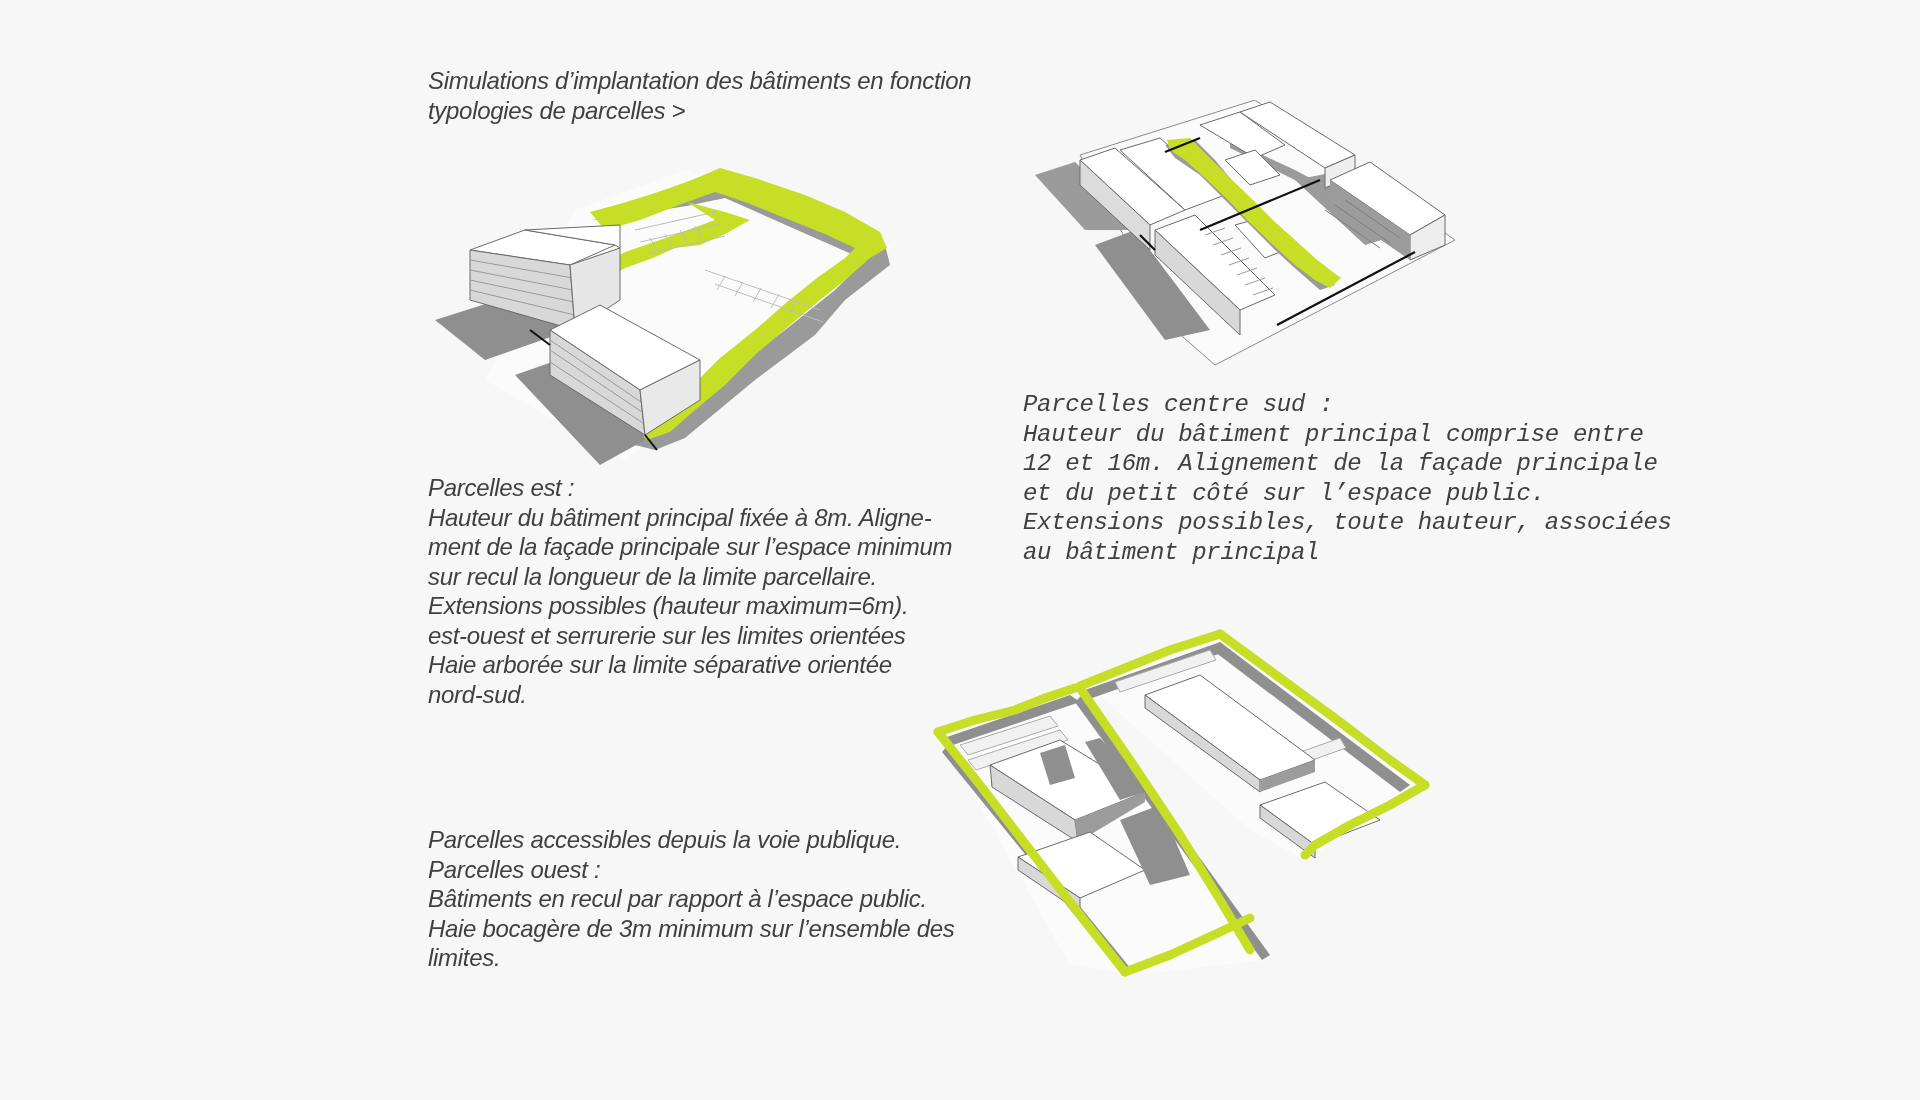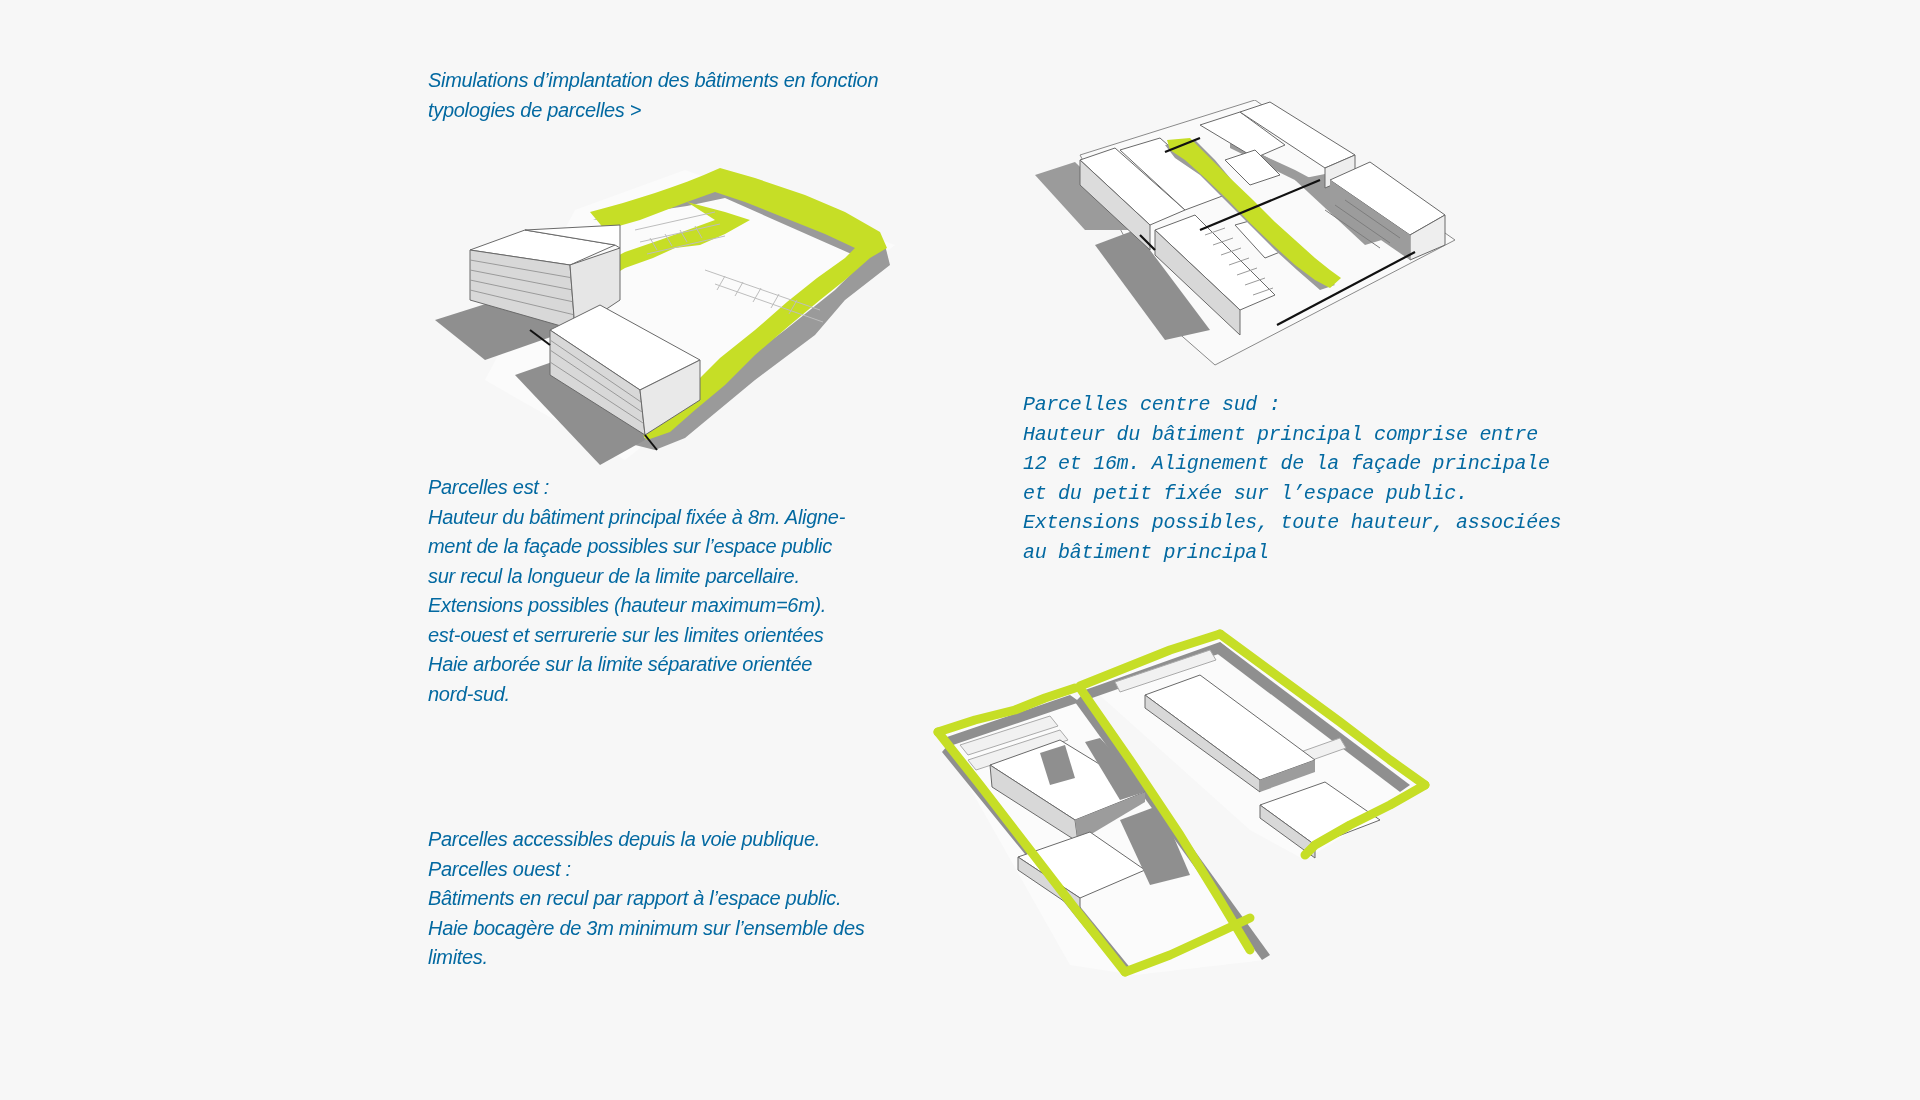--- a/index.html
+++ b/index.html
@@ -3,22 +3,22 @@
 <meta charset="utf-8">
 <style>
   html, body { margin:0; padding:0; }
   body {
     width:1920px; height:1100px; position:relative; overflow:hidden;
     background:#f7f7f7;
     font-family:"Liberation Sans", sans-serif;
     color:#222;
   }
   .txt {
-    position:absolute; font-style:italic; font-size:20px; line-height:29.5px;
-    letter-spacing:-0.3px; white-space:nowrap; color:#0369a1;
+    position:absolute; font-style:italic; font-size:24px; line-height:29.5px;
+    letter-spacing:-0.3px; white-space:nowrap; color:#404040;
   }
   .txt .line { display:block; }
   .diagram { position:absolute; }
   .diagram svg { display:block; }
 </style>
 </head>
 <body>
 
 <div class="txt" style="left:428px; top:66px;">
   <span class="line">Simulations d’implantation des bâtiments en fonction</span>
@@ -70,21 +70,21 @@
     <polygon points="215,240 275,210 275,250 220,285" fill="#e9e9e9" stroke="#6a6a6a" stroke-width="1"></polygon>
 
     <line x1="105" y1="180" x2="125" y2="195" stroke="#111" stroke-width="2"></line>
     <line x1="220" y1="285" x2="232" y2="300" stroke="#111" stroke-width="2"></line>
   </svg>
 </div>
 
 <div class="txt" style="left:428px; top:473px;">
   <span class="line">Parcelles est :</span>
   <span class="line">Hauteur du bâtiment principal fixée à 8m. Aligne-</span>
-  <span class="line">ment de la façade possibles sur l’espace public</span>
+  <span class="line">ment de la façade principale sur l’espace minimum</span>
   <span class="line">sur recul la longueur de la limite parcellaire.</span>
   <span class="line">Extensions possibles (hauteur maximum=6m).</span>
   <span class="line">est-ouest et serrurerie sur les limites orientées</span>
   <span class="line">Haie arborée sur la limite séparative orientée</span>
   <span class="line">nord-sud.</span>
 </div>
 
 <div class="diagram" style="left:1025px; top:100px;">
   <svg width="440" height="270" viewBox="0 0 440 270">
 
@@ -138,21 +138,21 @@
       <line x1="252" y1="225" x2="390" y2="152"></line>
       <line x1="115" y1="135" x2="130" y2="150"></line>
     </g>
   </svg>
 </div>
 
 <div class="txt" style="left:1023px; top:390px;font-family:Liberation Mono, monospace;">
   <span class="line">Parcelles centre sud :</span>
   <span class="line">Hauteur du bâtiment principal comprise entre</span>
   <span class="line">12 et 16m. Alignement de la façade principale</span>
-  <span class="line">et du petit fixée sur l’espace public.</span>
+  <span class="line">et du petit côté sur l’espace public.</span>
   <span class="line">Extensions possibles, toute hauteur, associées</span>
   <span class="line">au bâtiment principal</span>
 </div>
 
 <div class="diagram" style="left:920px; top:620px;">
   <svg width="560" height="360" viewBox="0 0 560 360">
 
     <polygon points="20,115 150,70 345,340 215,355 150,345" fill="#fbfbfb"></polygon>
     <polygon points="165,62 300,15 505,165 385,240 330,210" fill="#fbfbfb"></polygon>
 

